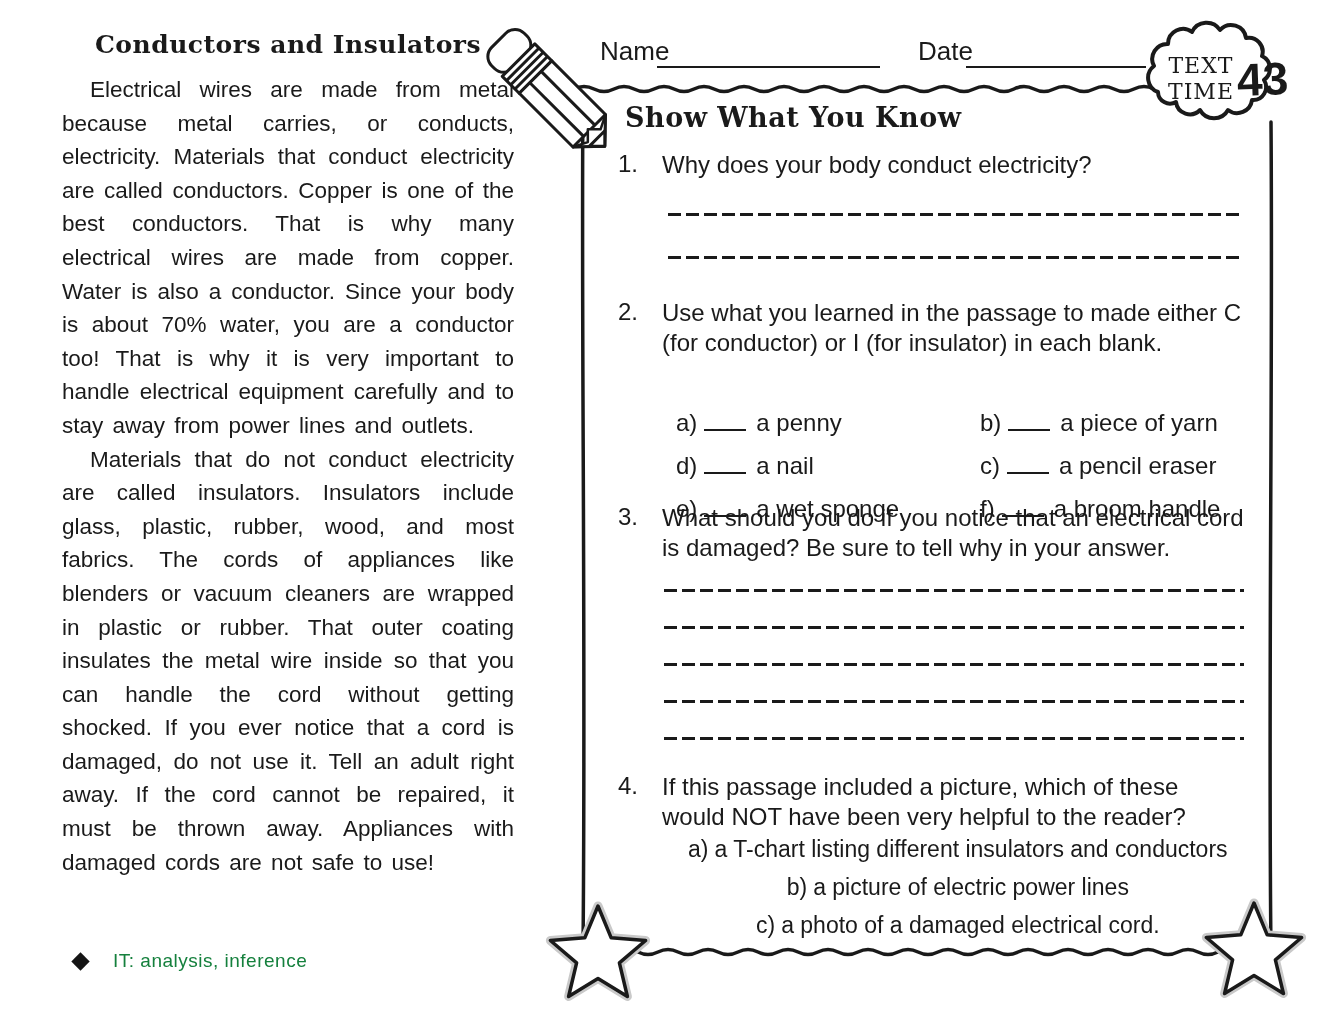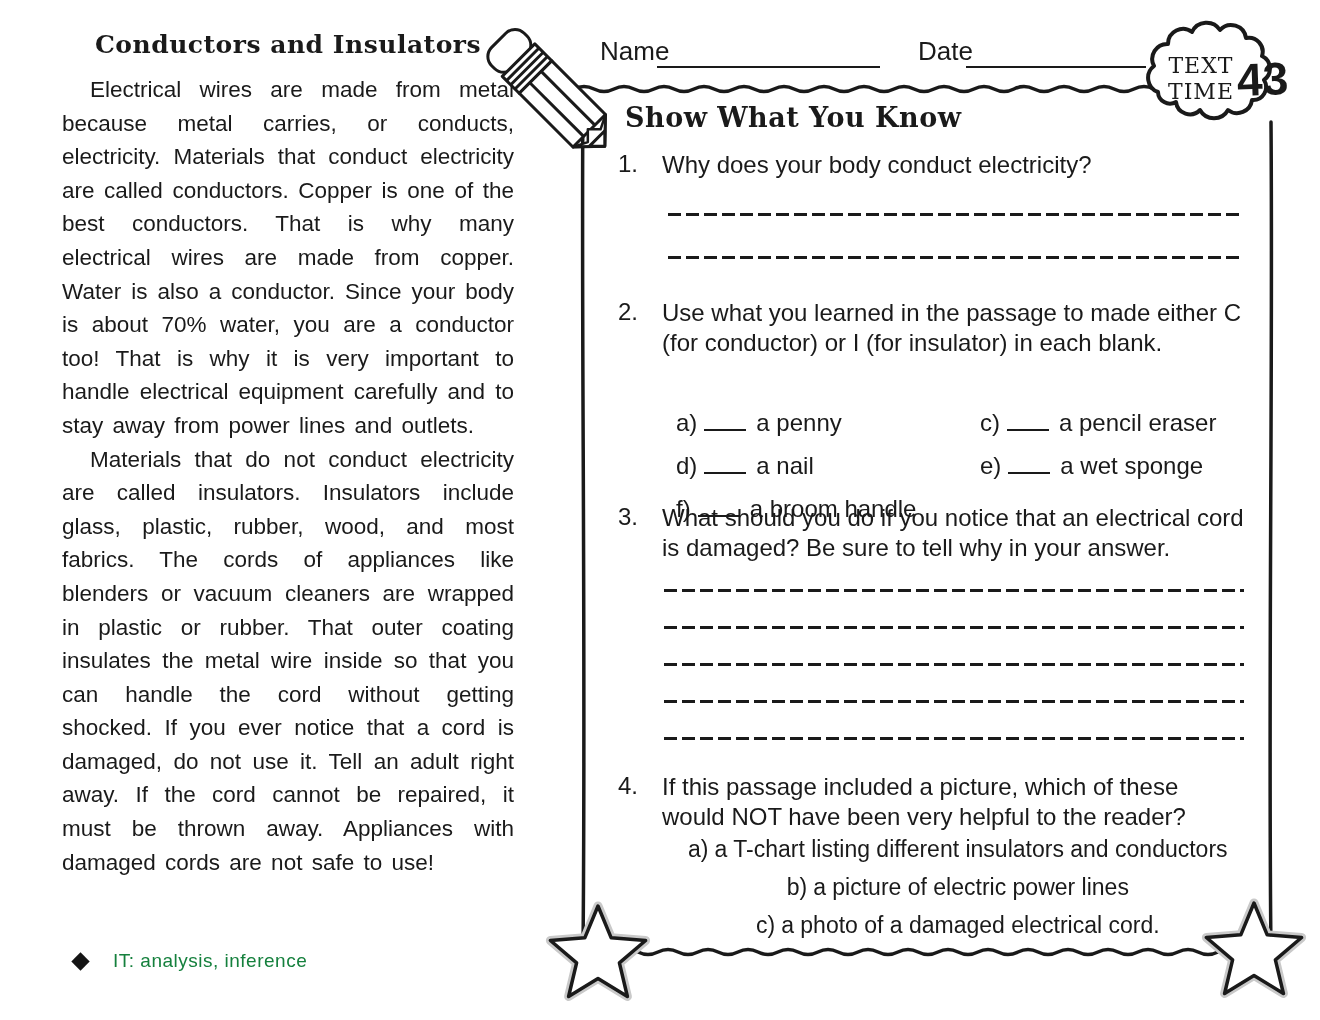--- a/index.html
+++ b/index.html
@@ -145,22 +145,23 @@
   </div>
   <div class="dash q1a"></div>
   <div class="dash q1b"></div>
 
   <div class="q q2">
     <span class="qnum">2.</span>
     <div class="qtext">Use what you learned in the passage to made either C (for conductor) or I (for insulator) in each blank.</div>
   </div>
   <div class="q2-items">
     <div class="q2-item"><span class="q2-letter">a)</span><span class="blank"></span><span>a penny</span></div>
+    <div class="q2-item"><span class="q2-letter">b)</span><span class="blank"></span><span>a piece of yarn</span></div>
+    <div class="q2-item"><span class="q2-letter">d)</span><span class="blank"></span><span>a nail</span></div>
     <div class="q2-item"><span class="q2-letter">c)</span><span class="blank"></span><span>a pencil eraser</span></div>
-    <div class="q2-item"><span class="q2-letter">d)</span><span class="blank"></span><span>a nail</span></div>
     <div class="q2-item"><span class="q2-letter">e)</span><span class="blank"></span><span>a wet sponge</span></div>
     <div class="q2-item"><span class="q2-letter">f)</span><span class="blank"></span><span>a broom handle</span></div>
   </div>
 
   <div class="q q3">
     <span class="qnum">3.</span>
     <div class="qtext">What should you do if you notice that an electrical cord is damaged? Be sure to tell why in your answer.</div>
   </div>
   <div class="dash q3a"></div>
   <div class="dash q3b"></div>

